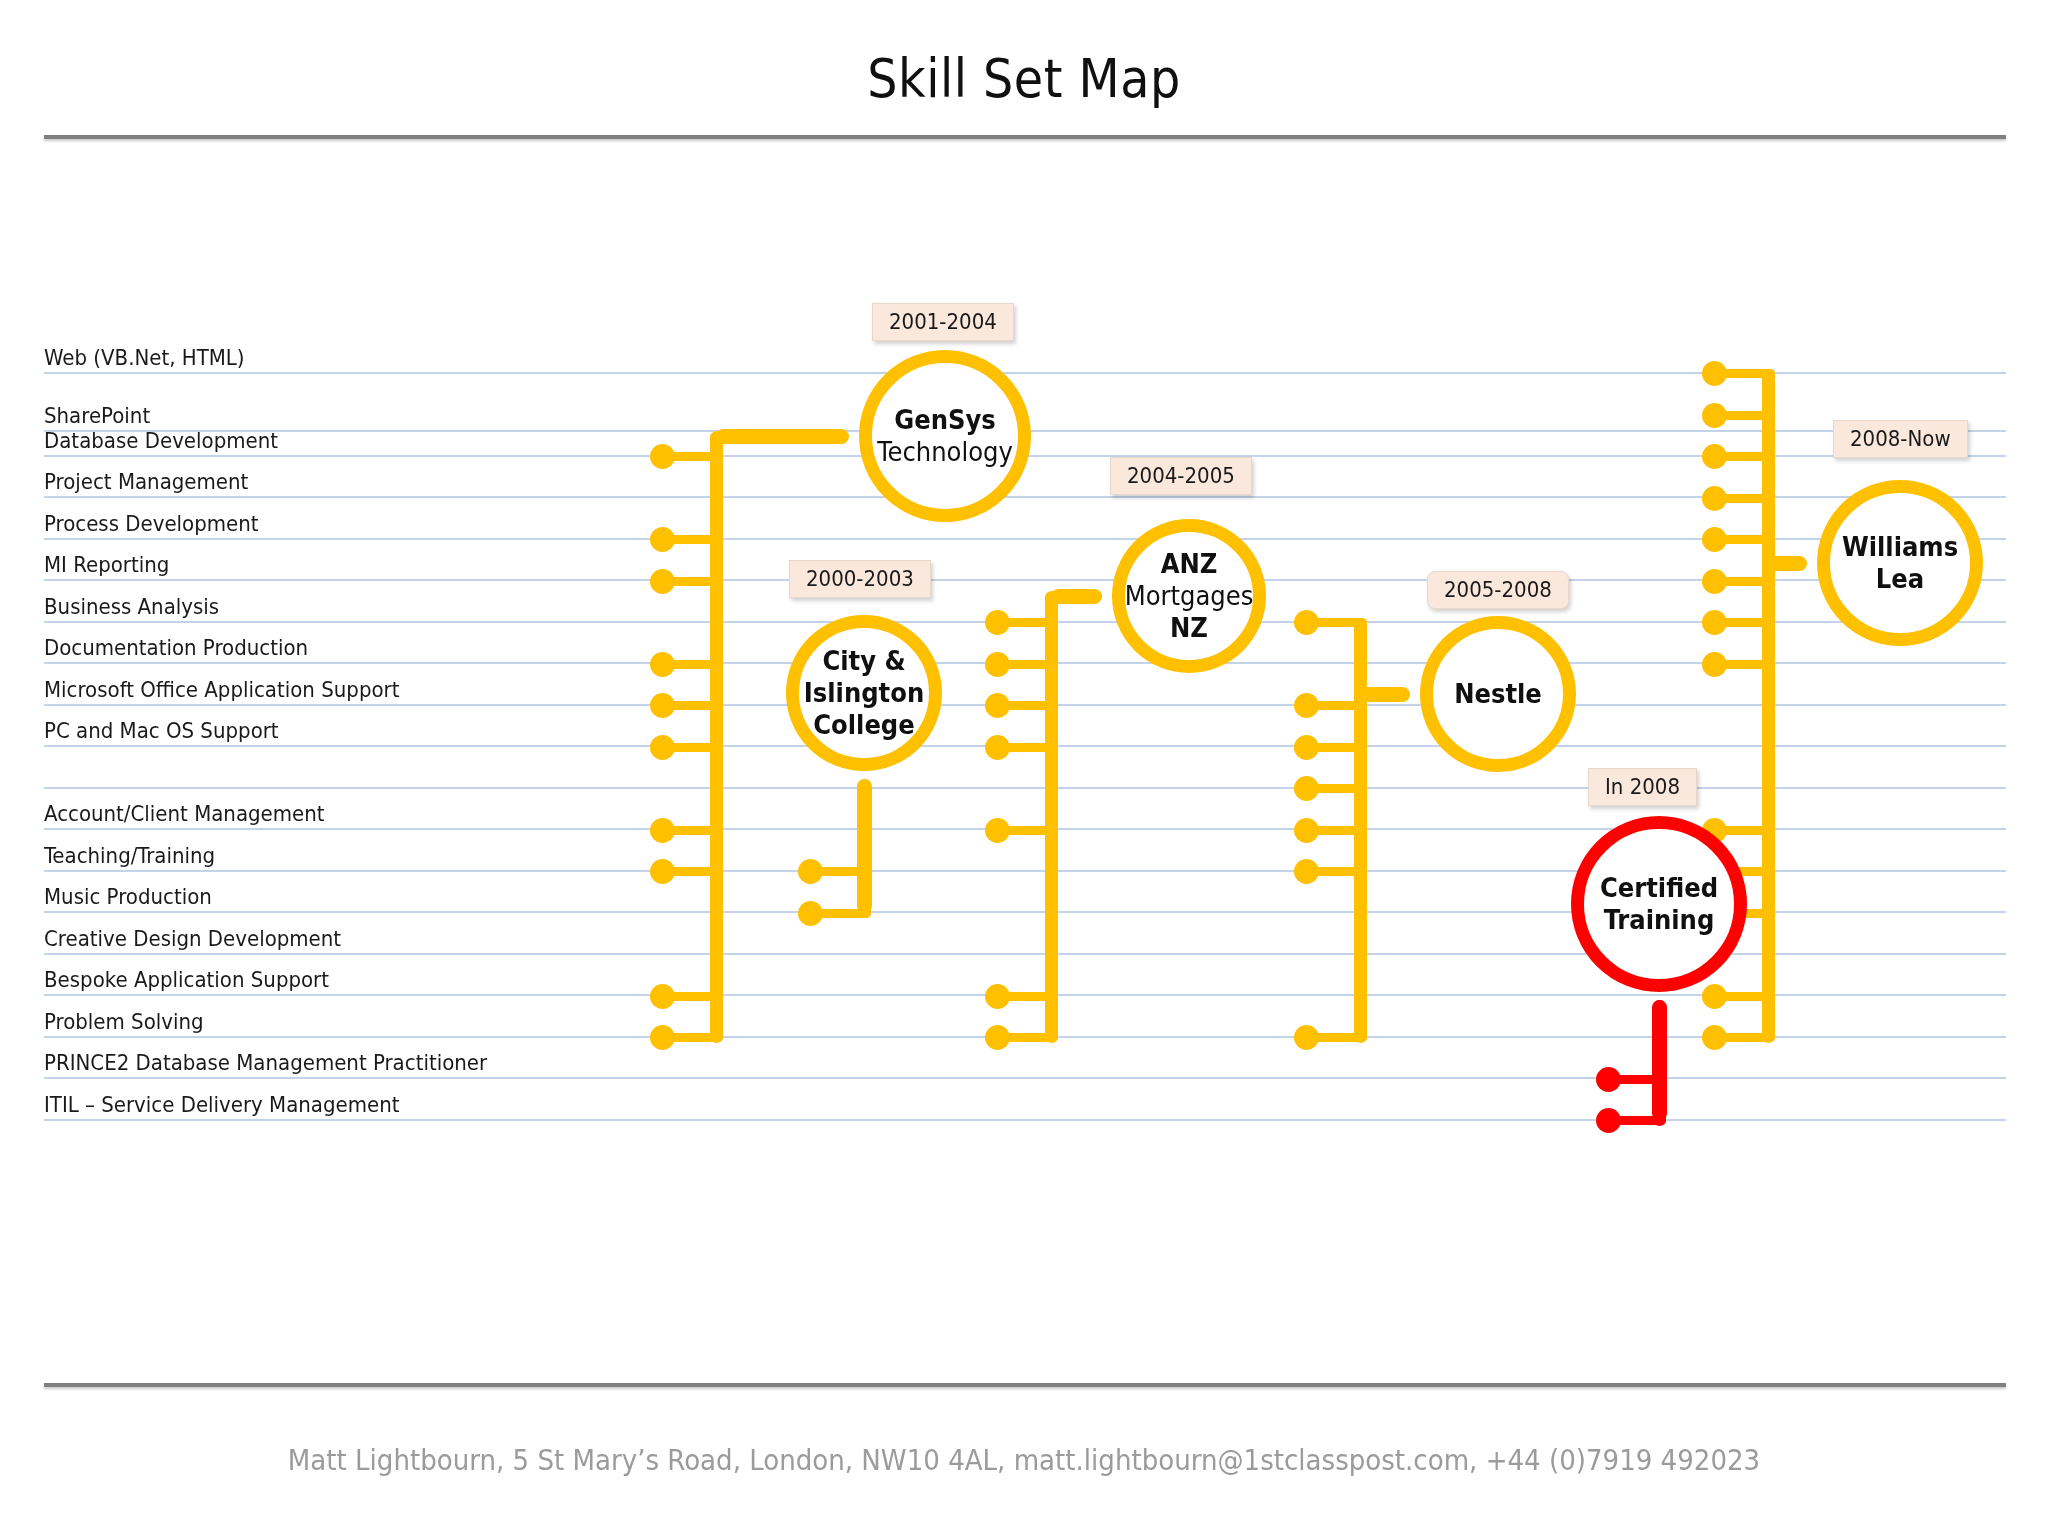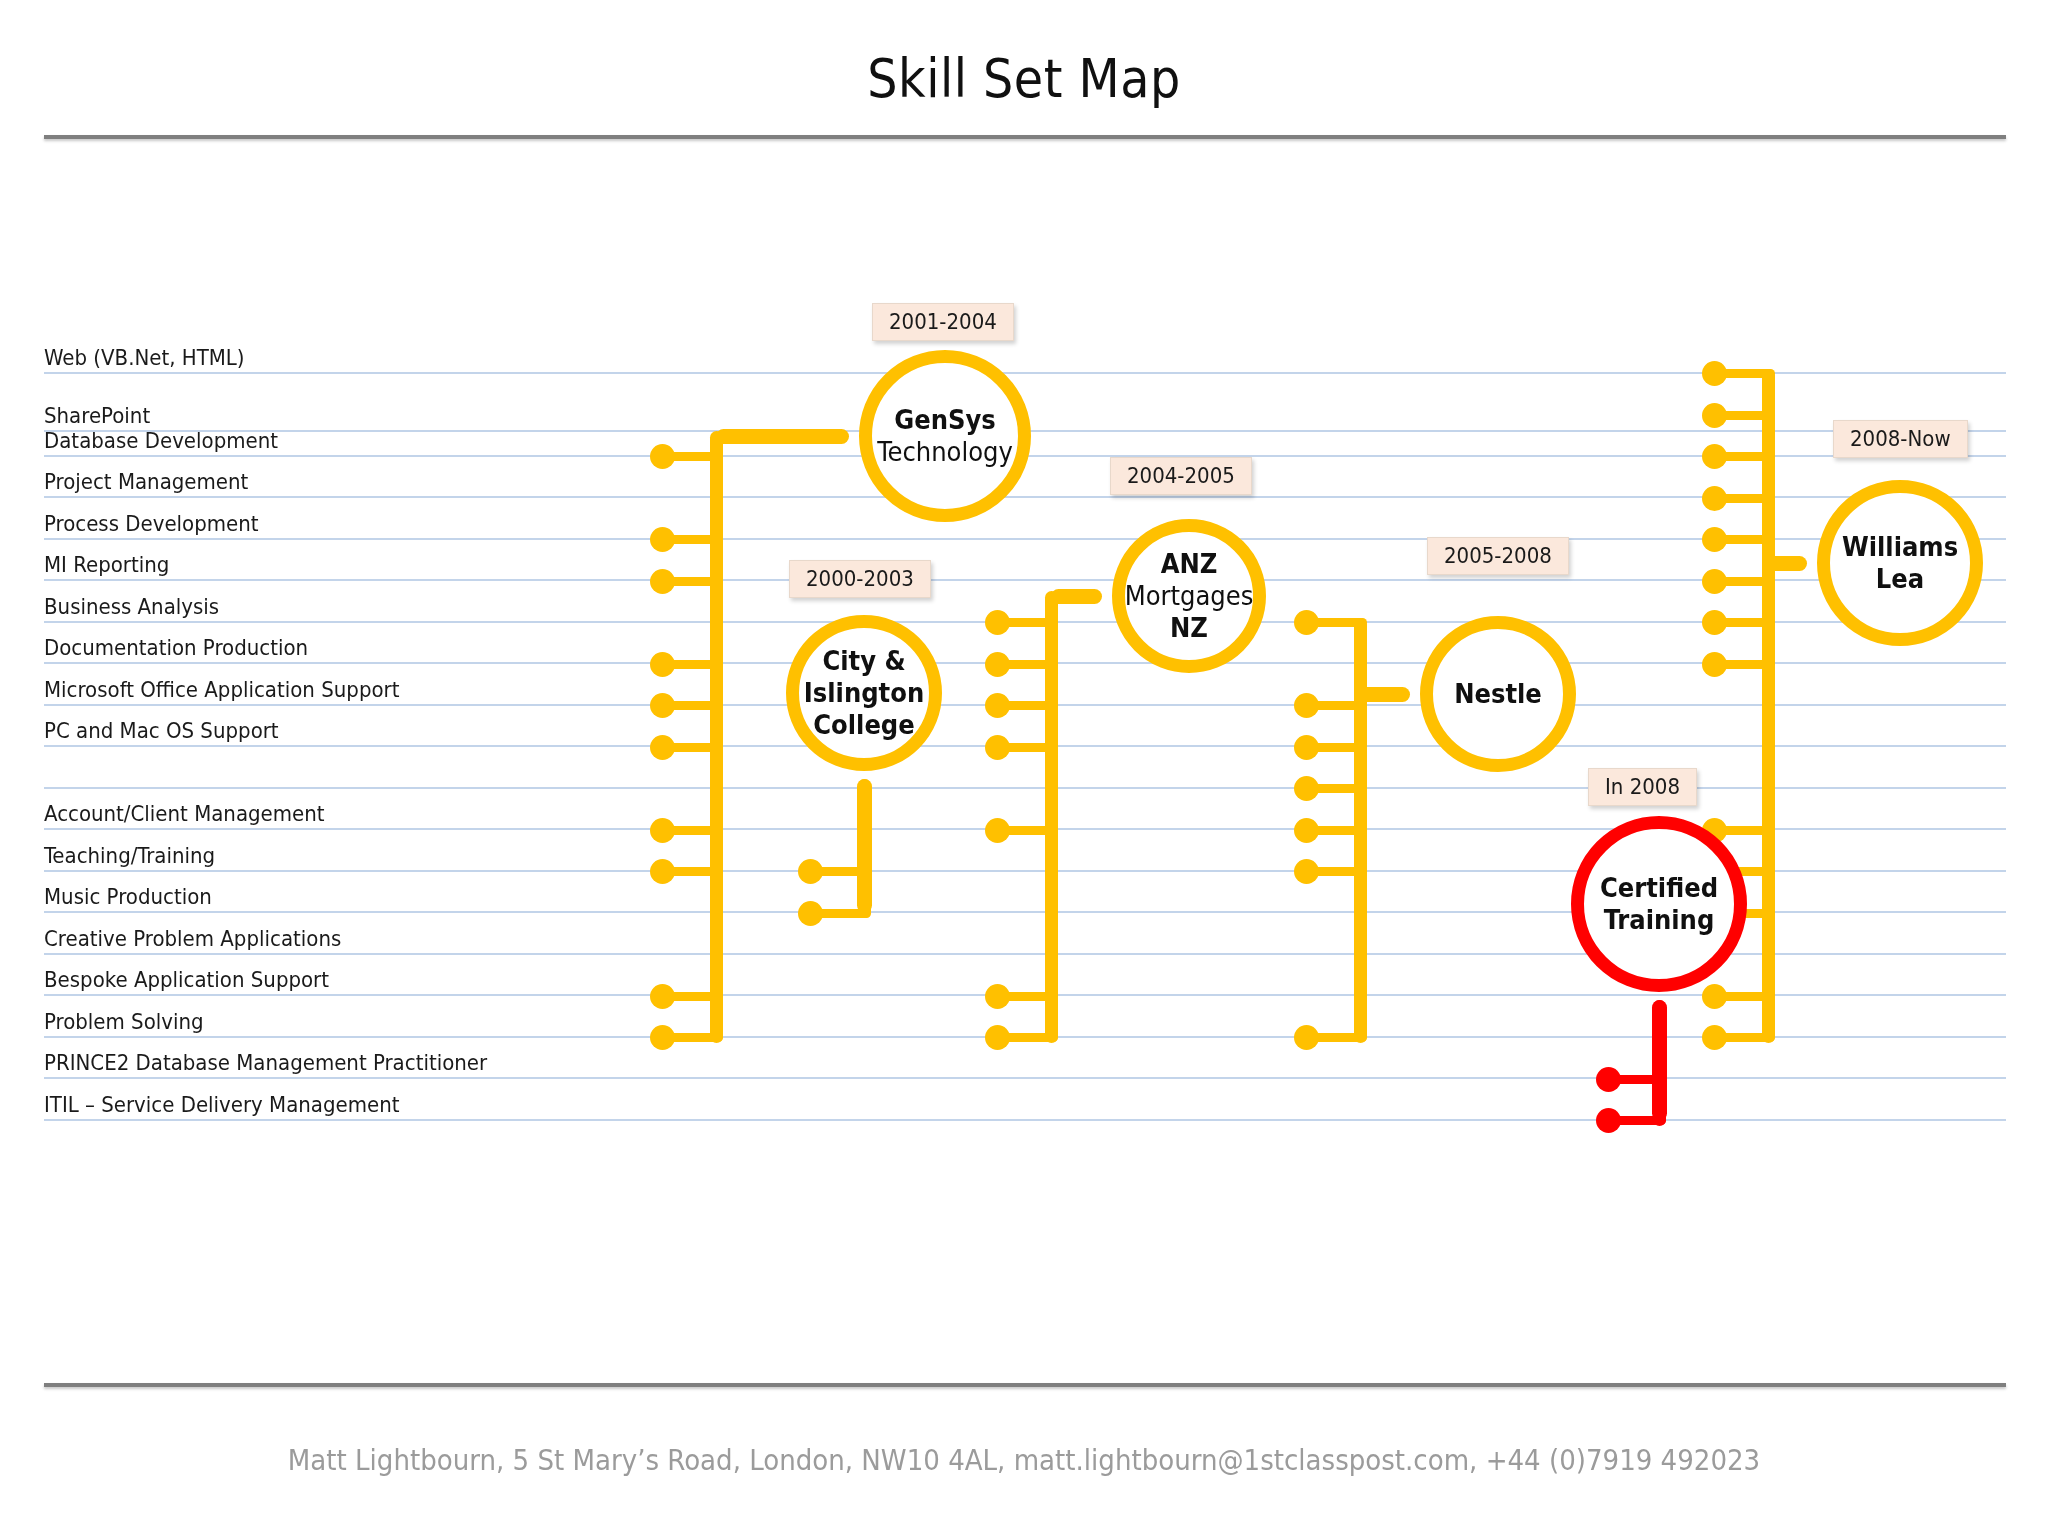--- a/index.html
+++ b/index.html
@@ -191,21 +191,21 @@
       </div>
       <div class="skill-row" style="top: 830px;">
         <div class="skill-label">Teaching/Training</div>
         <div class="skill-rule"></div>
       </div>
       <div class="skill-row" style="top: 871.5px;">
         <div class="skill-label">Music Production</div>
         <div class="skill-rule"></div>
       </div>
       <div class="skill-row" style="top: 913px;">
-        <div class="skill-label">Creative Problem Applications</div>
+        <div class="skill-label">Creative Design Development</div>
         <div class="skill-rule"></div>
       </div>
       <div class="skill-row" style="top: 954.5px;">
         <div class="skill-label">Bespoke Application Support</div>
         <div class="skill-rule"></div>
       </div>
       <div class="skill-row" style="top: 996px;">
         <div class="skill-label">Problem Solving</div>
         <div class="skill-rule"></div>
       </div>
@@ -292,21 +292,21 @@
       <div class="dot yel" style="left: 1293.5px; top: 817.5px;"></div>
       <div class="stub yel" style="left: 1306px; top: 867px; width: 60.5px;"></div>
       <div class="dot yel" style="left: 1293.5px; top: 859px;"></div>
       <div class="stub yel" style="left: 1306px; top: 1033px; width: 60.5px;"></div>
       <div class="dot yel" style="left: 1293.5px; top: 1025px;"></div>
       <div class="spine yel" style="left: 1353.5px; top: 617.5px; height: 425px;"></div>
       <div class="node-arm yel" style="left: 1360px; top: 686.5px; width: 50px;"></div>
       <div class="node node-yel" style="left: 1420px; top: 616px; width: 156px; height: 156px;">
         <div class="l-bold">Nestle</div>
       </div>
-      <div class="date-tag" style="left: 1427px; top: 537px;">2005-2008</div>
+      <div class="date-tag" style="left: 1427px; top: 571px; border-radius: 8px;">2005-2008</div>
       <div class="stub yel" style="left: 1714px; top: 369px; width: 60.5px;"></div>
       <div class="dot yel" style="left: 1701.5px; top: 361px;"></div>
       <div class="stub yel" style="left: 1714px; top: 410.5px; width: 60.5px;"></div>
       <div class="dot yel" style="left: 1701.5px; top: 402.5px;"></div>
       <div class="stub yel" style="left: 1714px; top: 452px; width: 60.5px;"></div>
       <div class="dot yel" style="left: 1701.5px; top: 444px;"></div>
       <div class="stub yel" style="left: 1714px; top: 493.5px; width: 60.5px;"></div>
       <div class="dot yel" style="left: 1701.5px; top: 485.5px;"></div>
       <div class="stub yel" style="left: 1714px; top: 535px; width: 60.5px;"></div>
       <div class="dot yel" style="left: 1701.5px; top: 527px;"></div>

